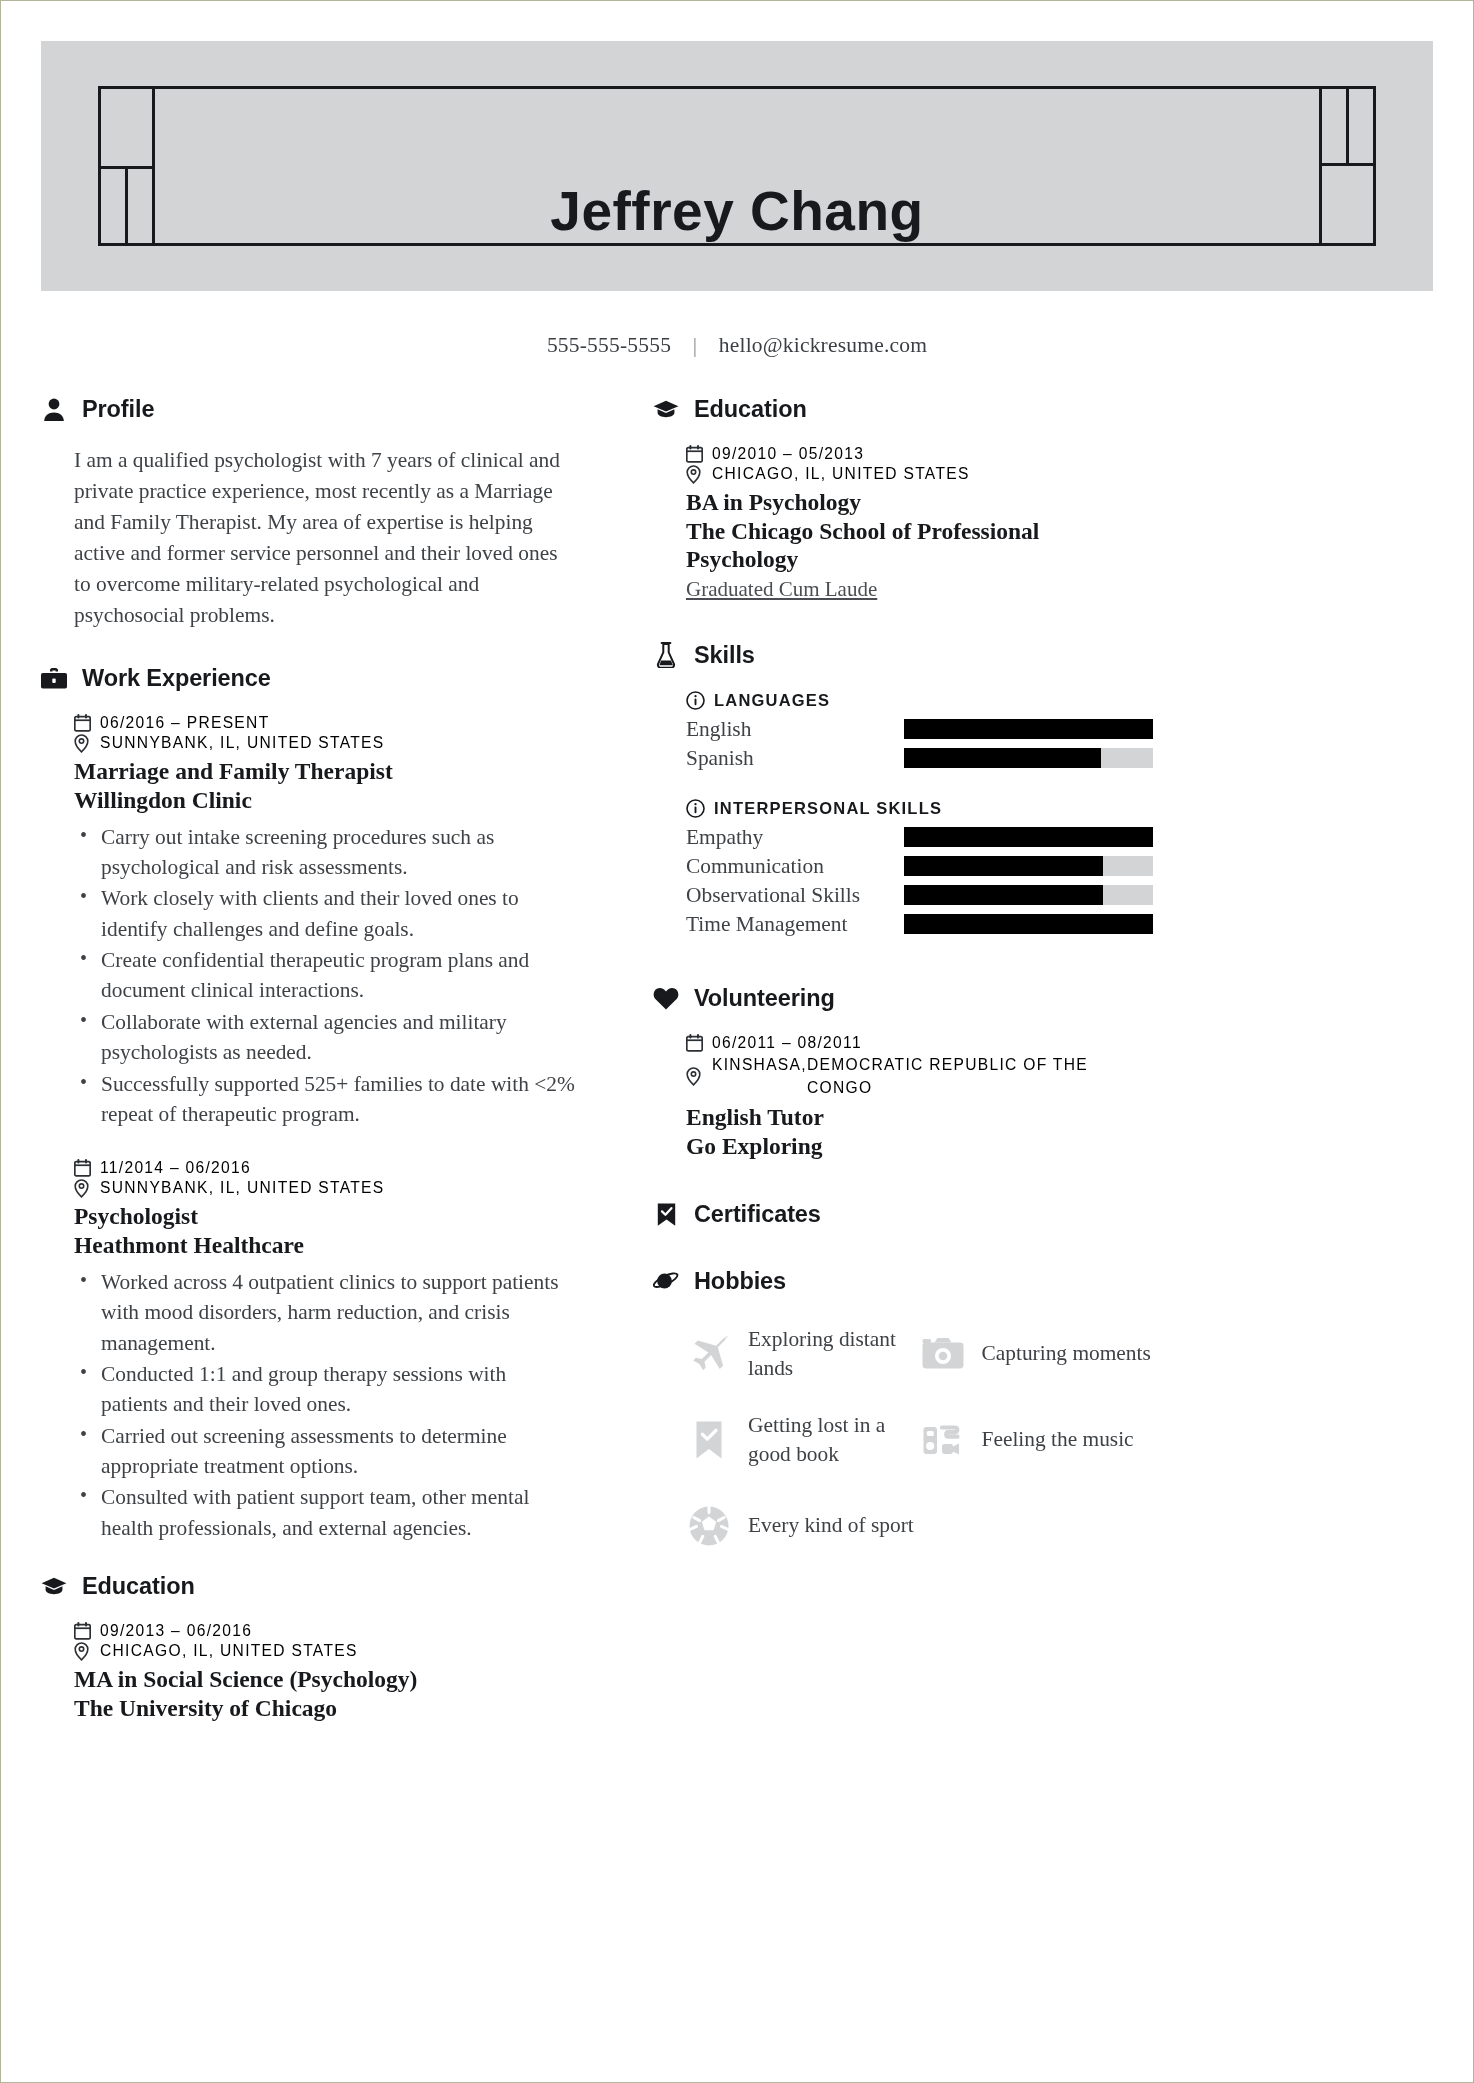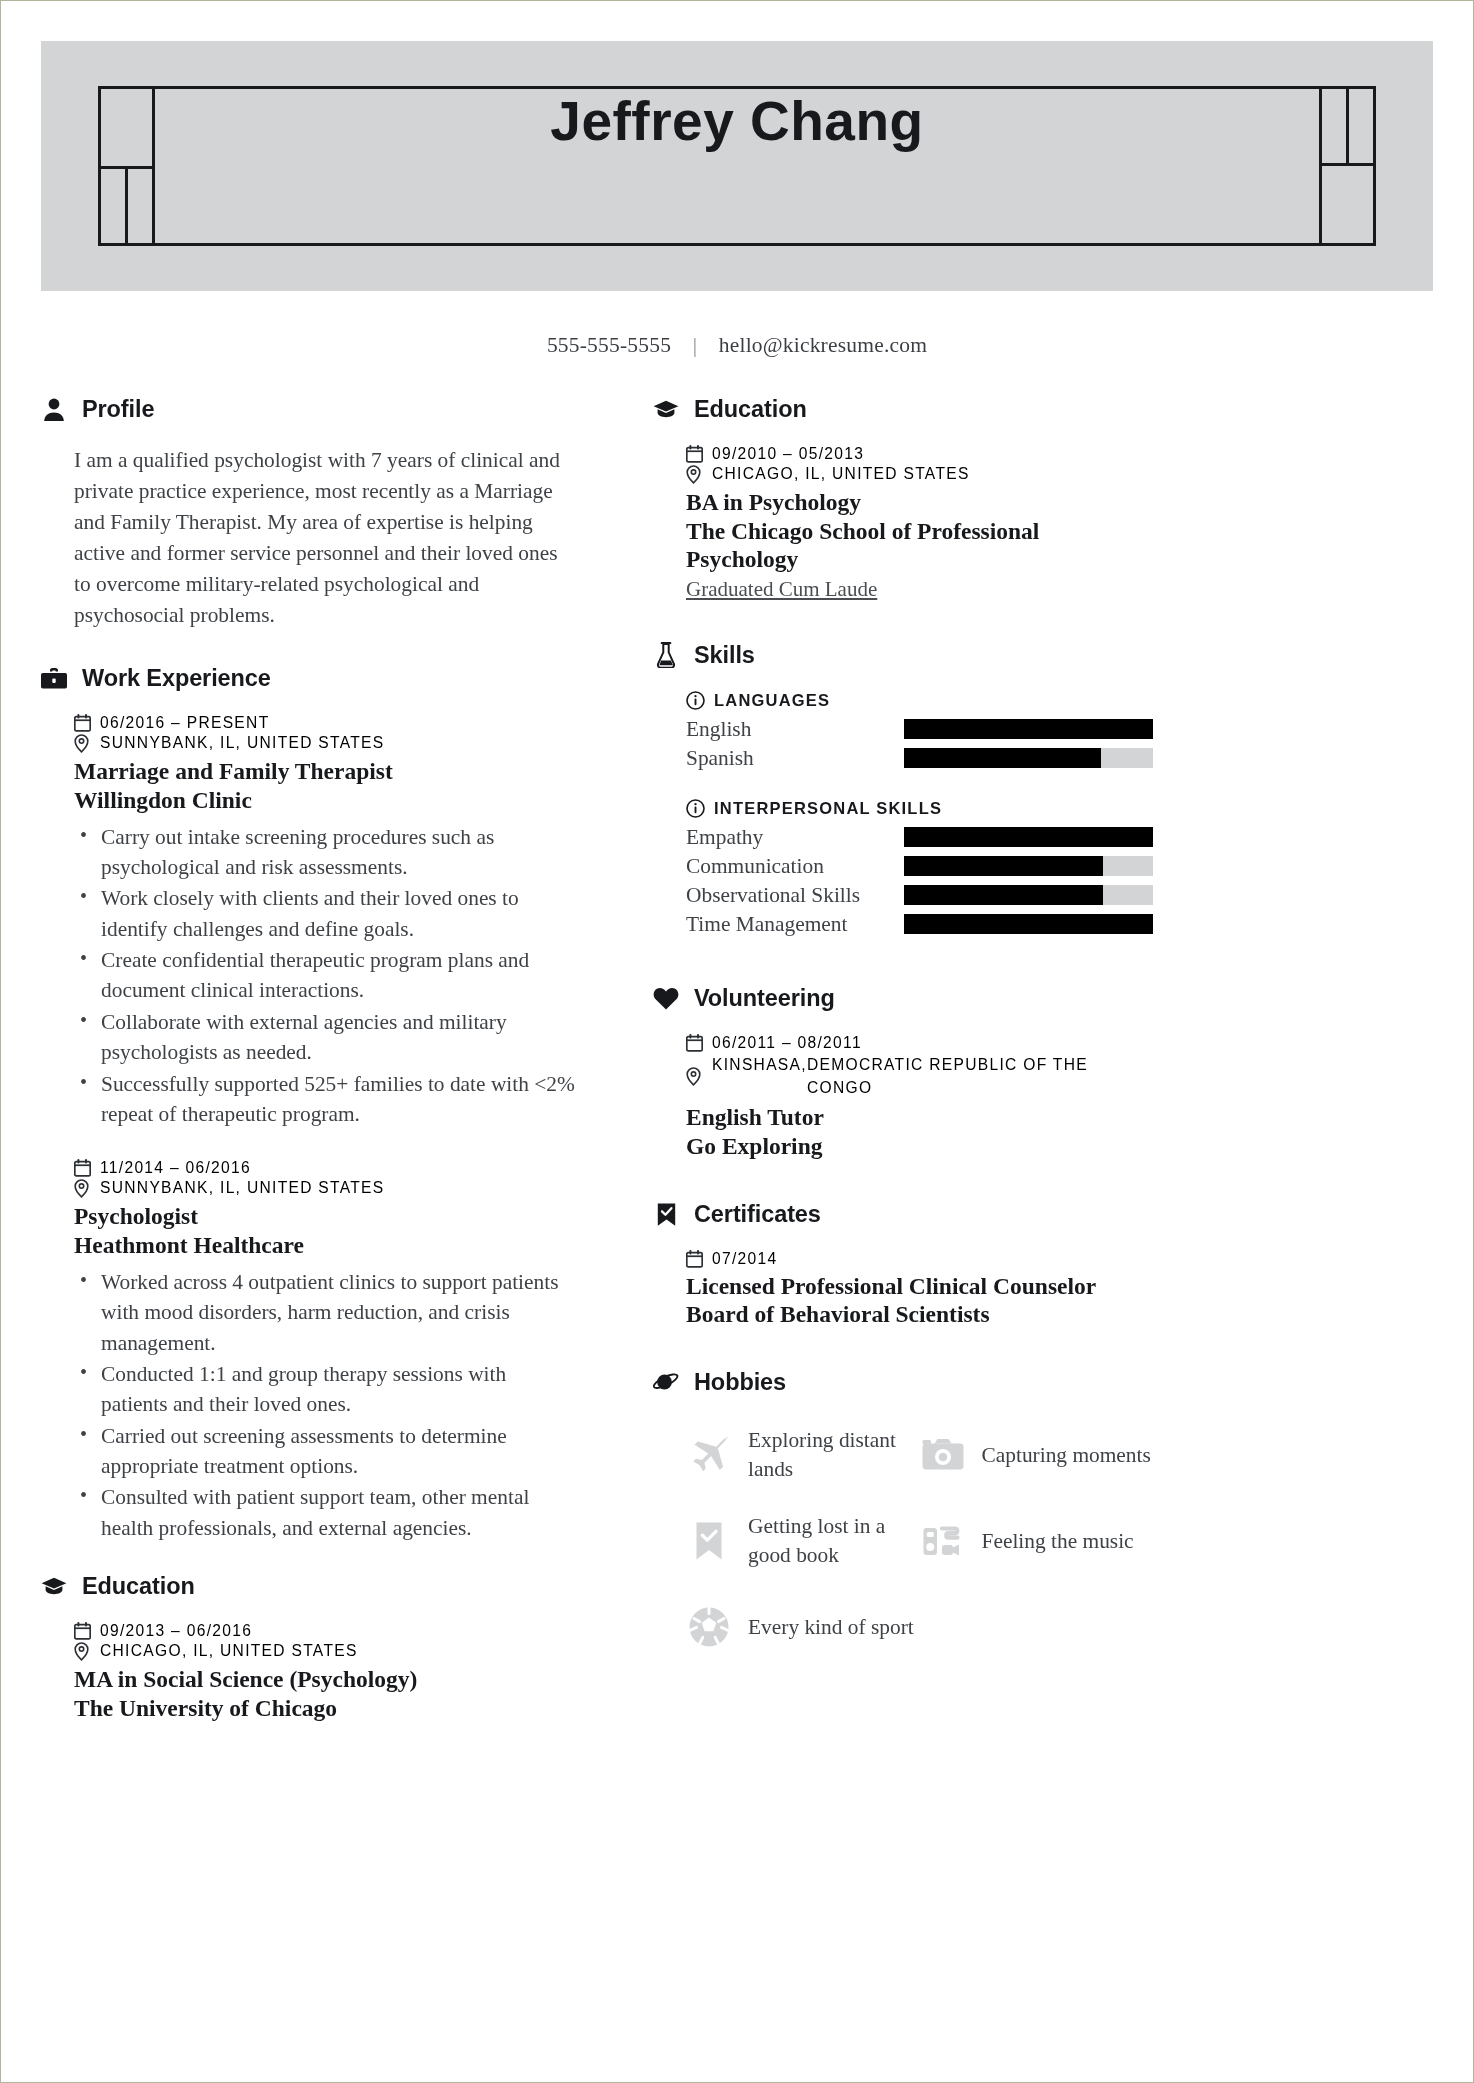--- a/index.html
+++ b/index.html
@@ -33,21 +33,21 @@
   }
 
   .name-frame {
     position: absolute;
     left: 57px;
     right: 57px;
     top: 45px;
     bottom: 45px;
     border: 3px solid #17191c;
     display: flex;
-    align-items: flex-start;
+    align-items: flex-end;
     justify-content: center;
   }
 
   
   .tick-l-v1 {
     position: absolute; left: 51px; top: 0; bottom: 0;
     width: 3px; background: #17191c;
   }
   .tick-l-h1 {
     position: absolute; left: 0; top: 50%; width: 54px;
@@ -569,37 +569,20 @@
       <div class="section" style="margin-bottom:40px;">
         <div class="section-head">
           <span class="sh-icon">
             <svg width="19" height="25" viewBox="0 0 19 25">
                 <path d="M0.8 1.4h17.4v22.4L9.5 17.4 0.8 23.8z" fill="#17191c"></path>
                 <path d="M5 9.4 8.4 12.8 14.4 6.2" fill="none" stroke="#ffffff" stroke-width="2.3" stroke-linecap="round" stroke-linejoin="round"></path>
               </svg>
           </span>
           <span class="section-title">Certificates</span>
         </div>
-        <div class="section-body">
-          <div class="entry" style="margin-bottom:0;">
-            <div class="meta-row">
-              <span class="m-icon">
-                <svg width="17" height="18" viewBox="0 0 17 18">
-                    <rect x="0.8" y="2.6" width="15.4" height="14.2" rx="1.4" fill="none" stroke="#2c3035" stroke-width="1.7"></rect>
-                    <rect x="3.4" y="0" width="2" height="4.4" rx="0.9" fill="#2c3035"></rect>
-                    <rect x="11" y="0" width="2" height="4.4" rx="0.9" fill="#2c3035"></rect>
-                    <rect x="0.8" y="5.4" width="15.4" height="1.7" fill="#2c3035"></rect>
-                  </svg>
-              </span>
-              <span>07/2014</span>
-            </div>
-            <div class="entry-title">Licensed Professional Clinical Counselor</div>
-            <div class="entry-sub">Board of Behavioral Scientists</div>
-          </div>
-        </div>
       </div>
 
       <div class="section">
         <div class="section-head">
           <span class="sh-icon">
             <svg width="26" height="22" viewBox="0 0 26 22">
                 <circle cx="11.5" cy="11" r="7.4" fill="#17191c"></circle>
                 <ellipse cx="12.6" cy="10.2" rx="13" ry="4.2" transform="rotate(-26 12.6 10.2)" fill="none" stroke="#17191c" stroke-width="1.9"></ellipse>
               </svg>
           </span>

